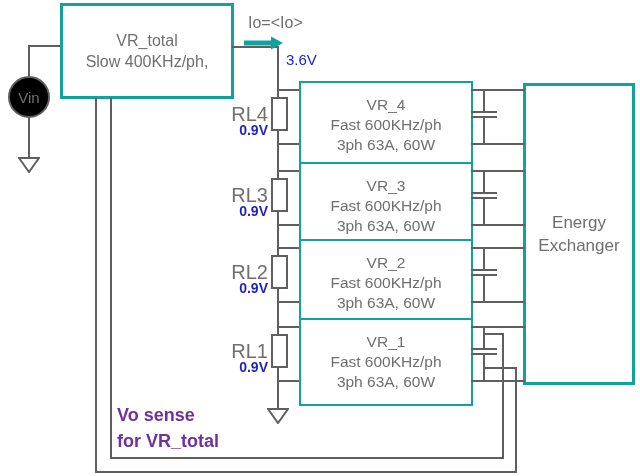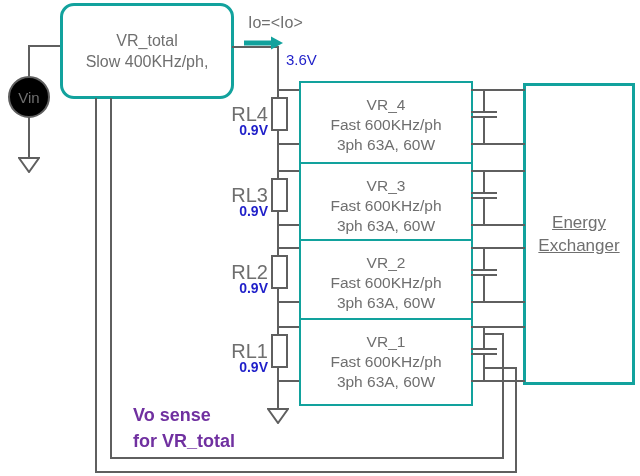--- a/index.html
+++ b/index.html
@@ -15,22 +15,22 @@
     font-family:"Liberation Sans", sans-serif;
   }
   .wire{position:absolute;background:var(--wire);}
   .h2{height:2px;} .w2{width:2px;}
   .block{
     position:absolute;box-sizing:border-box;background:#fff;
     border:3px solid var(--teal);
     display:flex;flex-direction:column;justify-content:center;align-items:center;
     color:var(--gtext);text-align:center;
   }
-  .vrt{left:60px;top:3px;width:174px;height:96px;font-size:16px;line-height:21px;border-radius:14px;}
-  .ee{left:523px;top:83px;width:112px;height:302px;font-size:17px;line-height:23px;border-width:3px;text-decoration:underline;}
+  .vrt{left:60px;top:3px;width:174px;height:96px;font-size:16px;line-height:21px;}
+  .ee{left:523px;top:83px;width:112px;height:302px;font-size:17px;line-height:23px;border-width:3px;}
   .vr-row{position:absolute;left:0;width:640px;height:0;}
   .vr-row .unit{left:299px;top:0;width:174px;height:88px;font-size:15.5px;line-height:20px;border-width:2.5px;}
   .vr-row .lwire-t{left:277px;top:8px;width:24px;}
   .vr-row .lwire-b{left:277px;top:62px;width:24px;}
   .vr-row .rwire-t{left:471px;top:8px;width:54px;}
   .vr-row .rwire-b{left:471px;top:62px;width:54px;}
   .vr-row .res{
     position:absolute;left:271px;top:16px;width:17px;height:34px;
     box-sizing:border-box;border:2px solid var(--wire);background:#fff;
   }
@@ -47,21 +47,21 @@
   .vr-row .cap-p1{left:471px;top:30px;width:26px;}
   .vr-row .cap-p2{left:471px;top:35px;width:26px;}
   .vin{
     position:absolute;left:8px;top:76px;width:42px;height:42px;box-sizing:border-box;
     border:2px solid var(--wire);border-radius:50%;background:#000000;
     display:flex;align-items:center;justify-content:center;
     color:var(--gtext);font-size:15px;
   }
   .iolabel{position:absolute;left:248px;top:14px;color:var(--gtext);font-size:16px;}
   .busv{position:absolute;left:286px;top:51px;color:var(--blue);font-size:15px;font-weight:normal;}
-  .sense-note{position:absolute;left:117px;top:402px;color:var(--purple);font-size:18px;font-weight:bold;line-height:26px;margin-left:16px;}
+  .sense-note{position:absolute;left:117px;top:402px;color:var(--purple);font-size:18px;font-weight:bold;line-height:26px;}
   .gnd{position:absolute;}
   svg{display:block;}
 </style>
 </head>
 <body>
 
 <div id="canvas">
 
   <div class="wire w2" style="left:28px;top:45px;height:31px;"></div>
   <div class="wire h2" style="left:28px;top:45px;width:34px;"></div>

